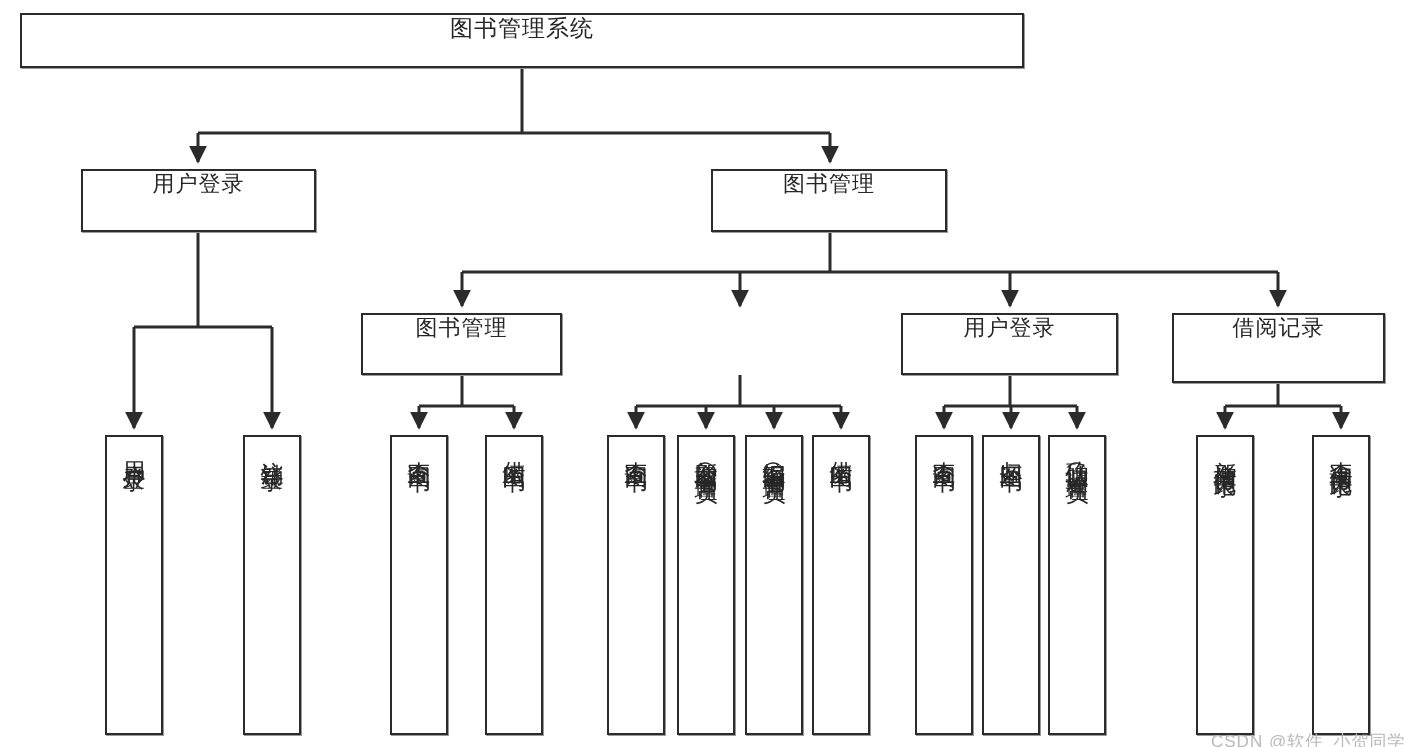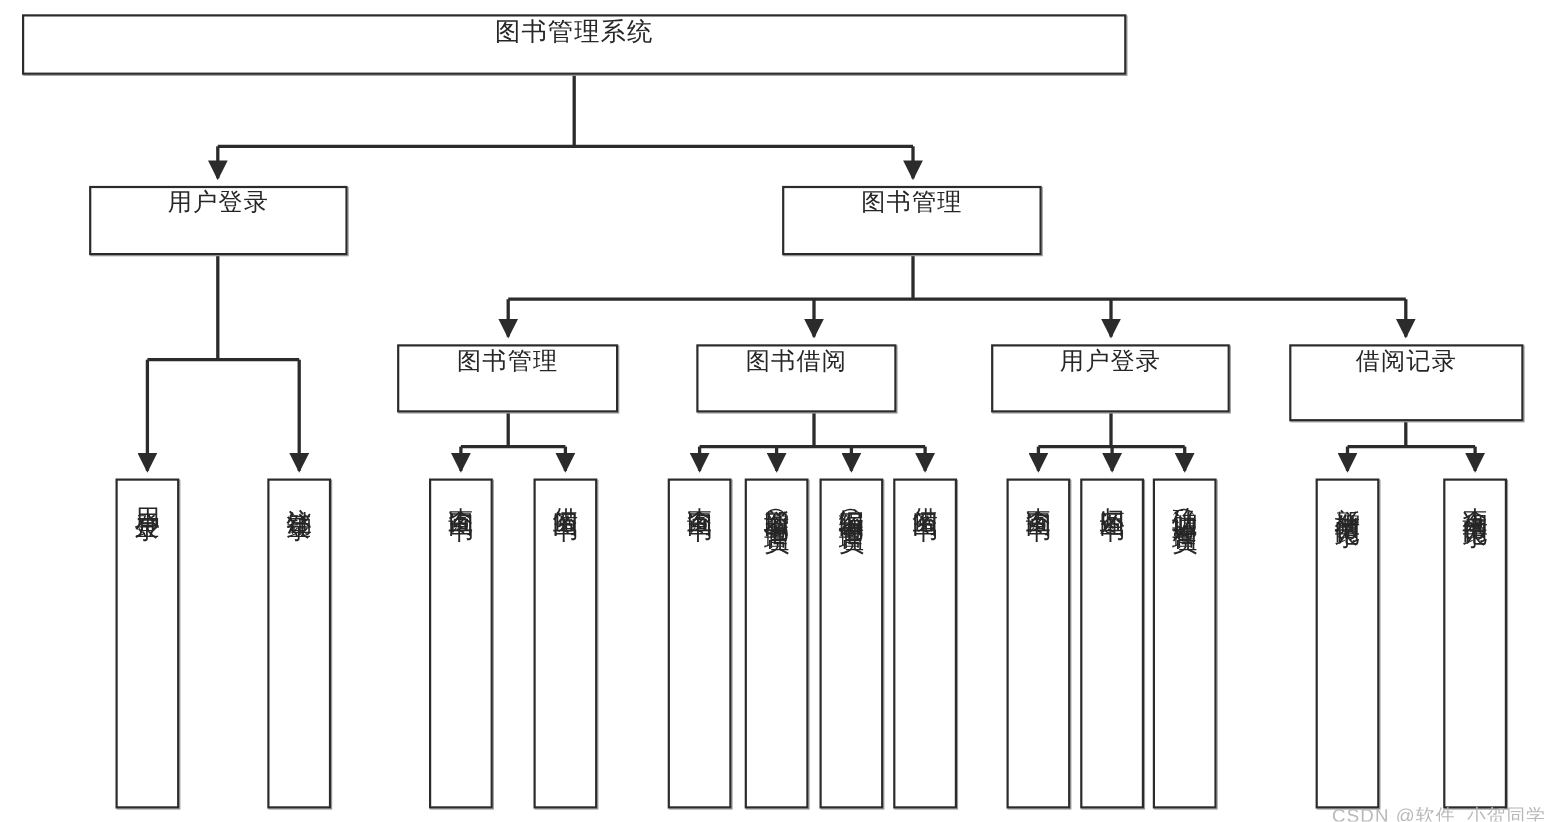--- a/index.html
+++ b/index.html
@@ -131,23 +131,20 @@
   <div class="node" style="left:81px; top:169px; width:235px; height:63px;">
     <span class="node-label">用户登录</span>
   </div>
   <div class="node" style="left:711px; top:169px; width:236px; height:63px;">
     <span class="node-label">图书管理</span>
   </div>
 
   <div class="node" style="left:361px; top:313px; width:201px; height:62px;">
     <span class="node-label">图书管理</span>
   </div>
-  <div class="node" style="left:633px; top:313px; width:182px; height:62px;">
-    <span class="node-label">图书借阅</span>
-  </div>
   <div class="node" style="left:901px; top:313px; width:217px; height:62px;">
     <span class="node-label">用户登录</span>
   </div>
   <div class="node" style="left:1172px; top:313px; width:213px; height:70px;">
     <span class="node-label">借阅记录</span>
   </div>
 
   <div class="node leaf" style="left:105px; top:435px; width:58px; height:300px;">
     <span class="node-label">用户登录</span>
   </div>

